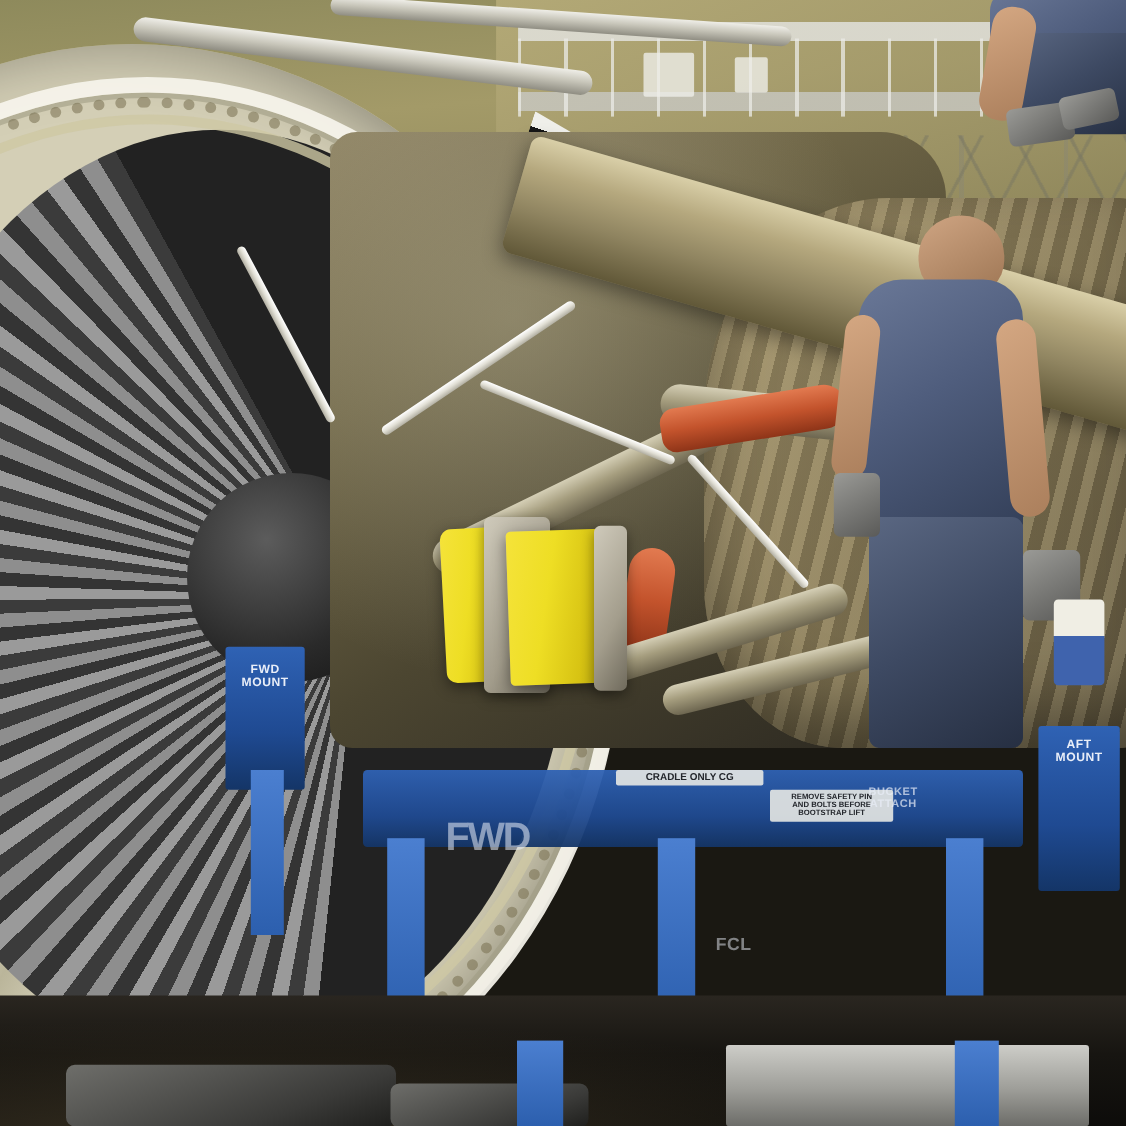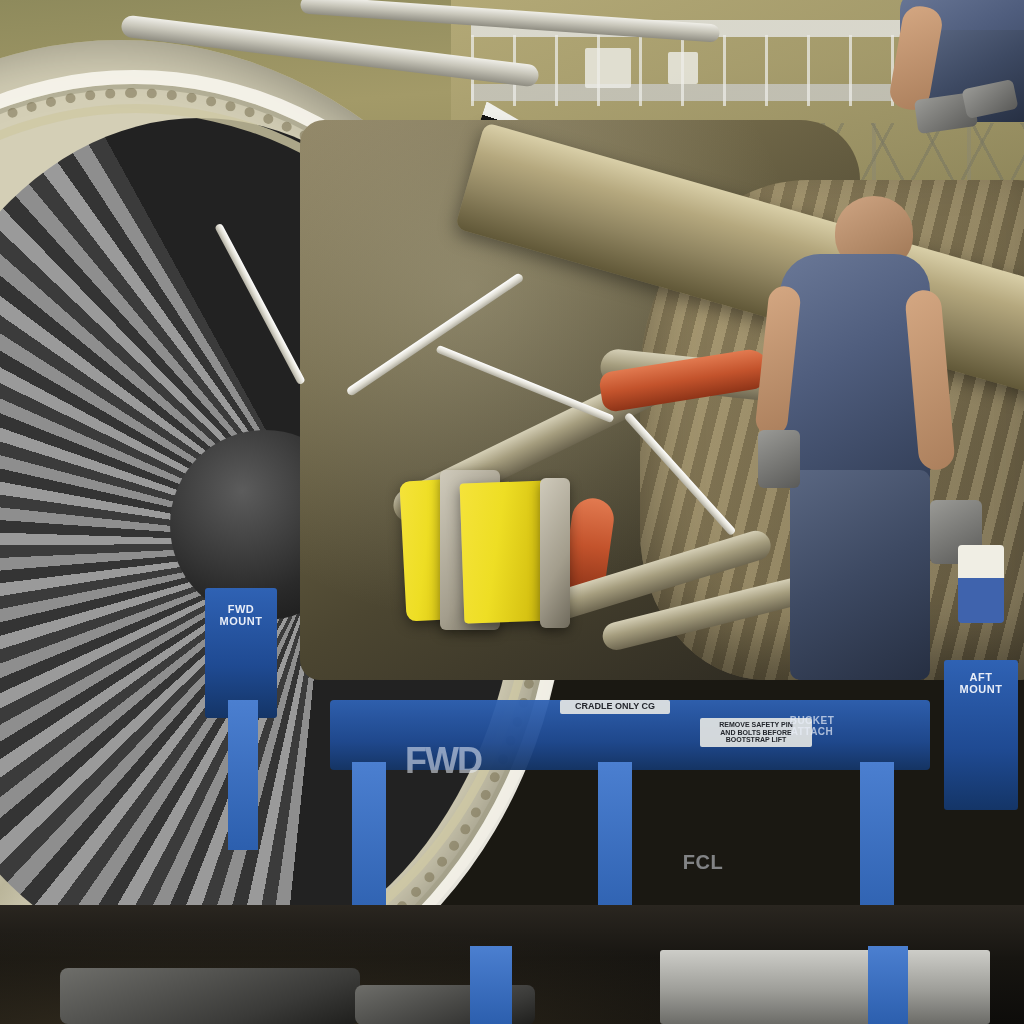--- a/index.html
+++ b/index.html
@@ -325,24 +325,24 @@
 
     <div class="stand" style="left:944px;top:660px;width:74px;height:150px;border-radius:3px;"></div>
     <div class="stand-label" style="left:944px;top:672px;width:74px;font-size:11px;">AFT<br>MOUNT</div>
 
     <div class="stand" style="left:330px;top:700px;width:600px;height:70px;border-radius:4px;opacity:.95;"></div>
     <div class="stand-light" style="left:352px;top:762px;width:34px;height:170px;"></div>
     <div class="stand-light" style="left:598px;top:762px;width:34px;height:170px;"></div>
     <div class="stand-light" style="left:860px;top:762px;width:34px;height:170px;"></div>
     <div class="stand" style="left:1128px;top:0;width:0;height:0;"></div>
 
-    <div class="placard" style="left:560px;top:700px;width:110px;font-size:9px;padding:2px 0;">CRADLE ONLY CG</div>
+    <div class="placard" style="left:560px;top:700px;width:110px;font-size:9px;padding:2px 12px;">CRADLE ONLY CG</div>
     <div class="placard" style="left:700px;top:718px;width:108px;font-size:7px;padding:3px 2px;">REMOVE SAFETY PIN<br>AND BOLTS BEFORE<br>BOOTSTRAP LIFT</div>
     <div class="stand-label" style="left:398px;top:742px;width:90px;font-size:36px;letter-spacing:-2px;opacity:.55;">FWD</div>
-    <div class="stand-label" style="left:668px;top:852px;width:70px;font-size:20px;opacity:.5;">FCL</div>
+    <div class="stand-label" style="left:632px;top:852px;width:70px;font-size:16px;opacity:.5;">FCL</div>
     <div class="stand-label" style="left:772px;top:716px;width:80px;font-size:10px;opacity:.7;">BUCKET<br>ATTACH</div>
 
     <div class="floor" style="top:905px;height:119px;"></div>
     <div class="cart" style="left:660px;top:950px;width:330px;height:74px;"></div>
     <div class="tool-blob" style="left:60px;top:968px;width:300px;height:56px;"></div>
     <div class="tool-blob" style="left:355px;top:985px;width:180px;height:40px;"></div>
     <div class="stand-light" style="left:470px;top:946px;width:42px;height:78px;"></div>
     <div class="stand-light" style="left:868px;top:946px;width:40px;height:78px;"></div>
   </div>
 

